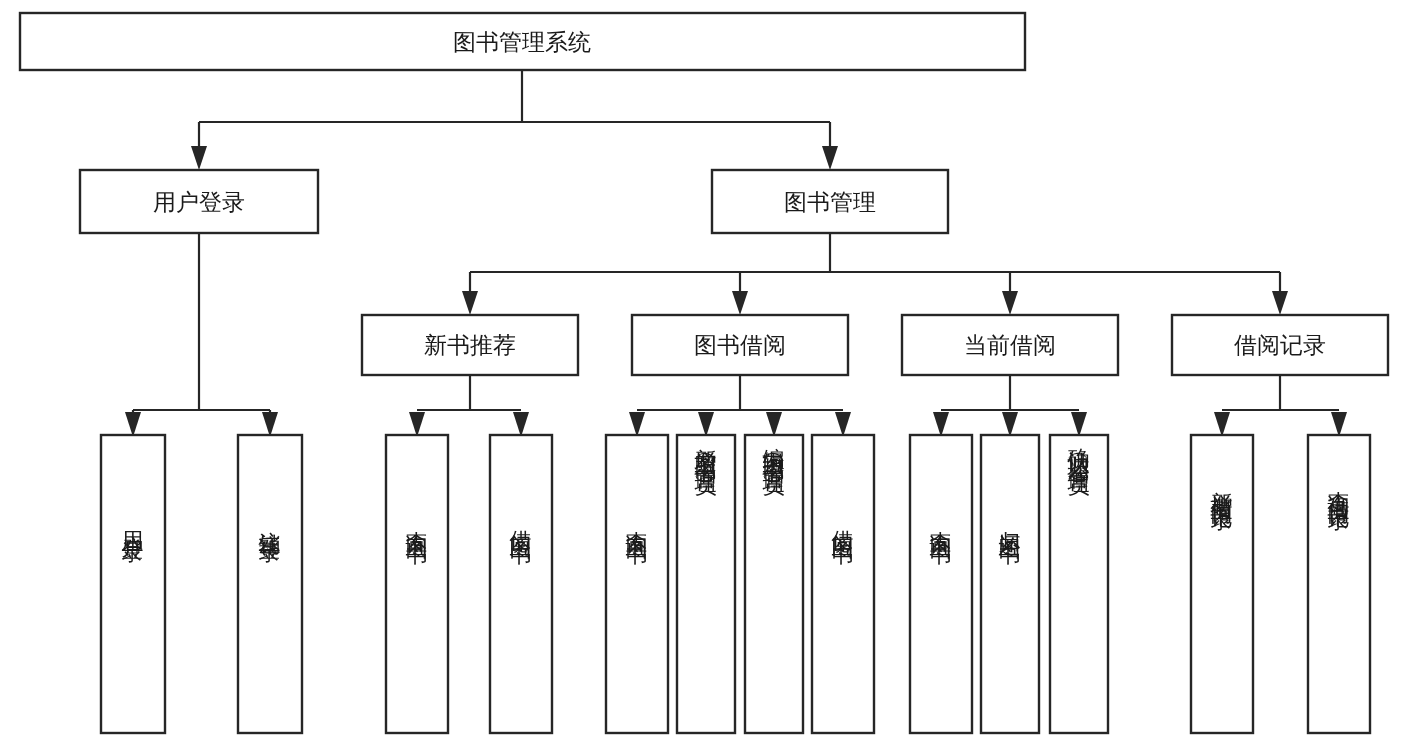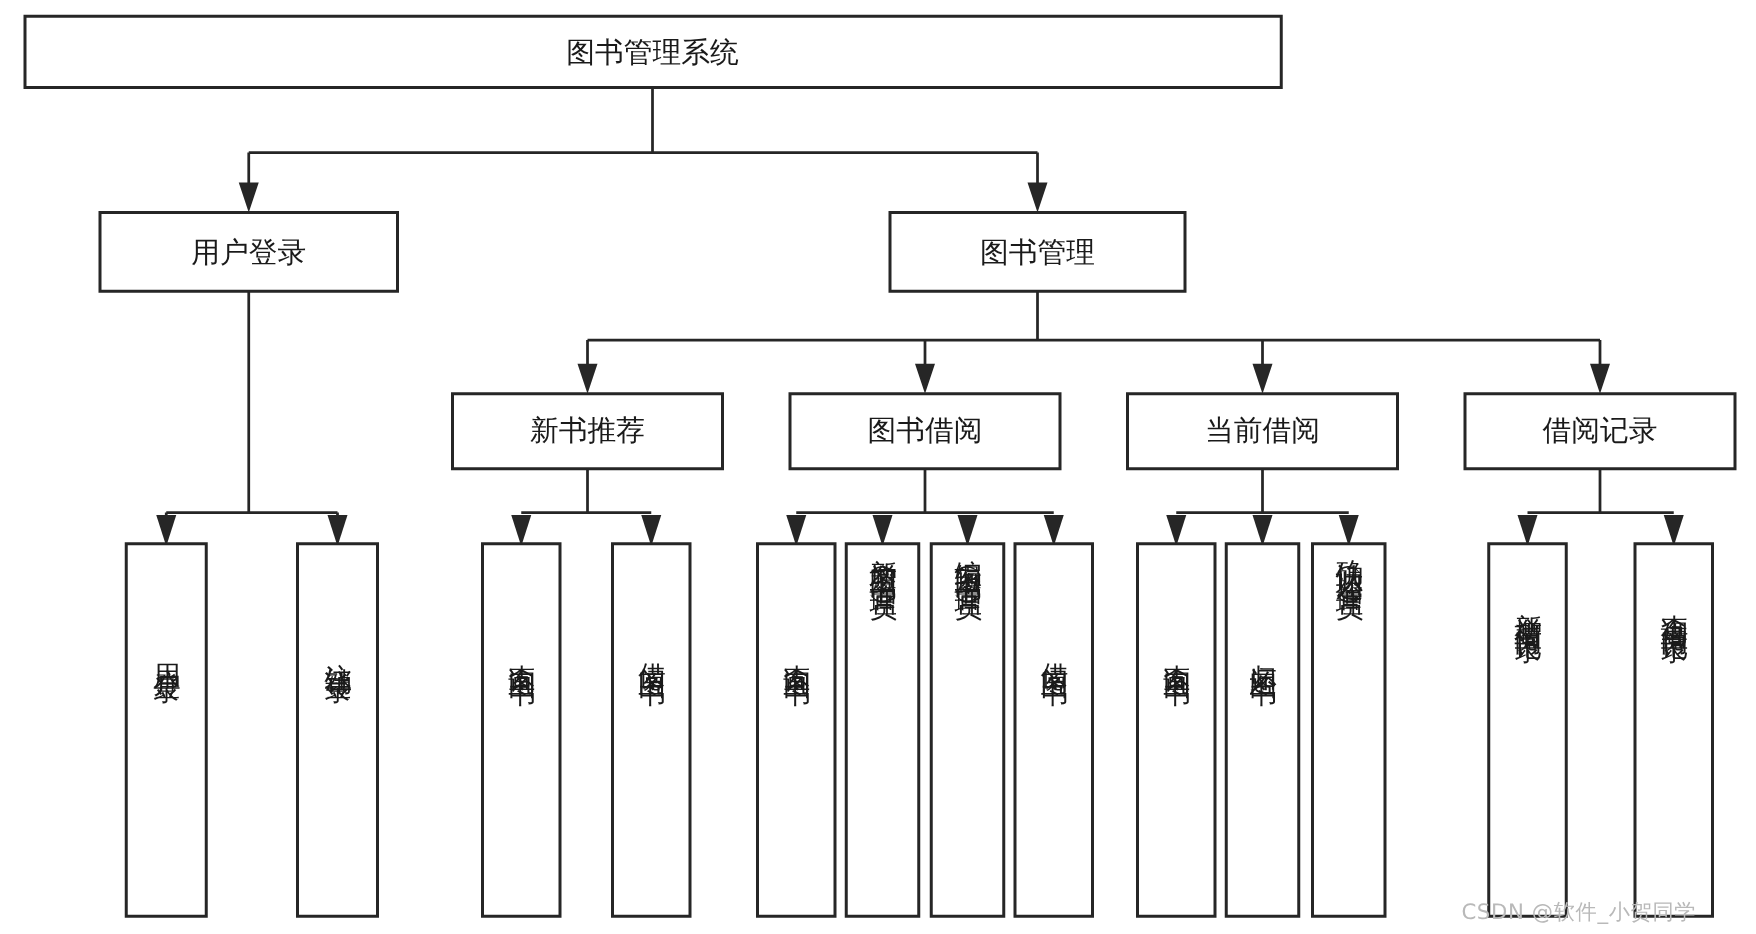--- a/index.html
+++ b/index.html
@@ -227,15 +227,14 @@
       <text class="node-label-v" x="1222" y="485">新增借阅记录</text>
     </g>
 
     <g>
       <rect class="node-rect" x="1308" y="435" width="62" height="298"></rect>
       <text class="node-label-v" x="1339" y="485">查询借阅记录</text>
     </g>
 
   </svg>
 
-  <div class="watermark">CSDN @软件_小贺同学</div>
 
 </div>
 
 </body></html>

